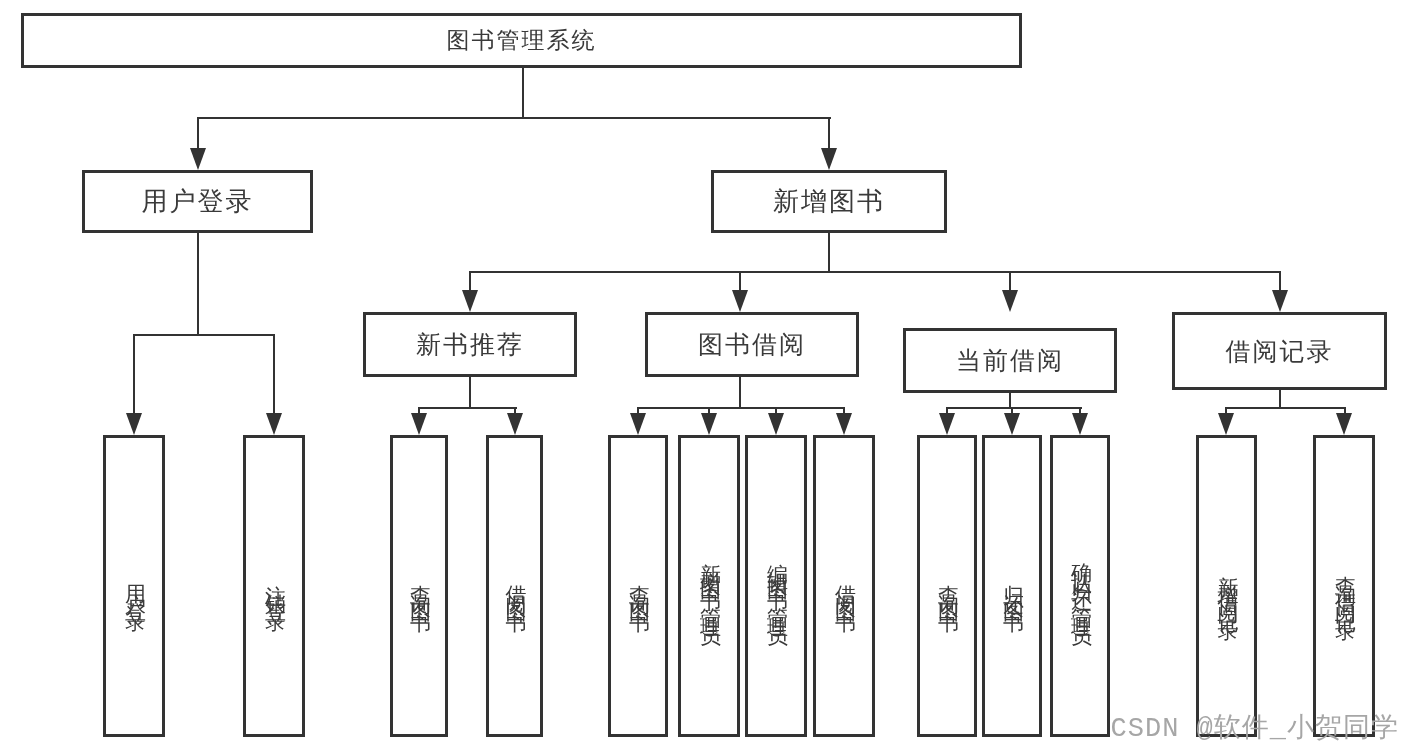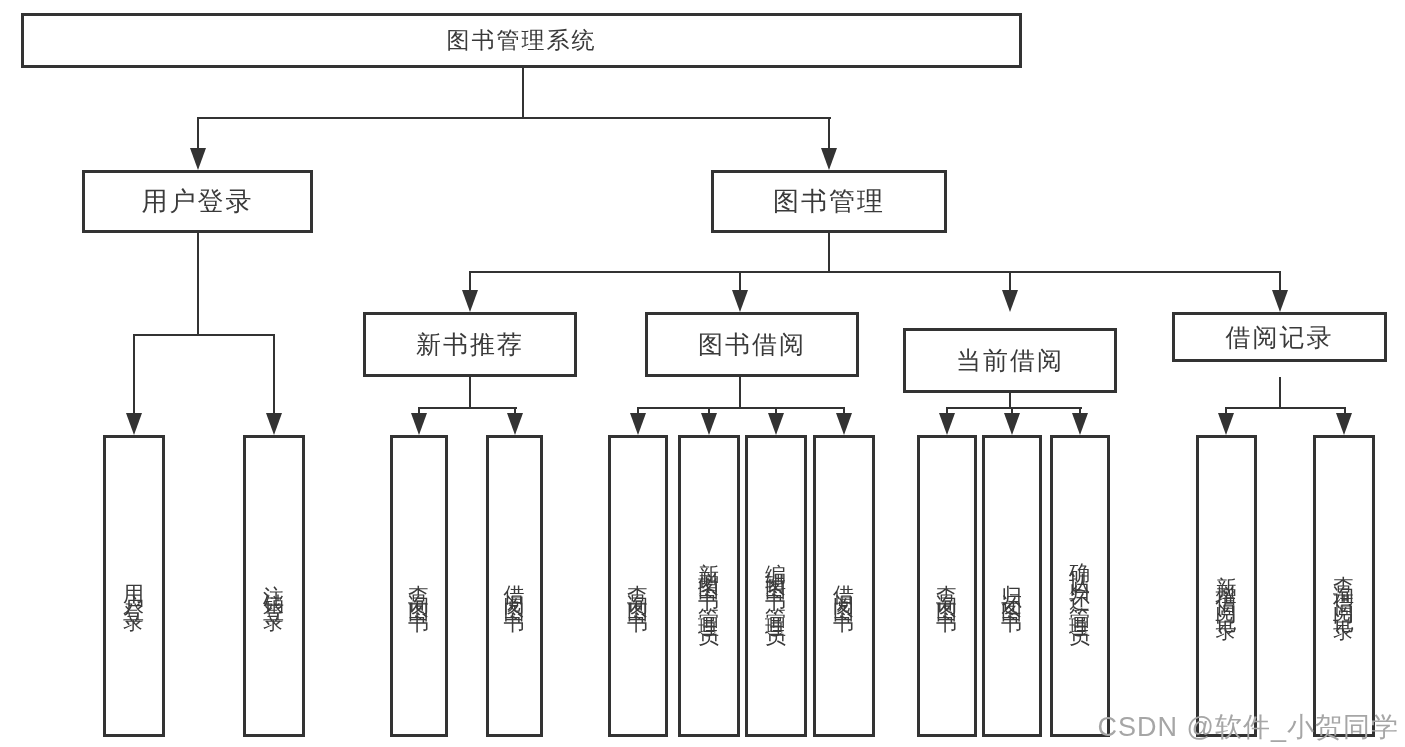--- a/index.html
+++ b/index.html
@@ -1,21 +1,21 @@
 <!DOCTYPE html>
 <html style="--line: #333333; --border: #333333; --text: #3a3a3a; --bg: #ffffff; --watermark: #a6a6a6;"><head>
 <meta charset="utf-8">
 <style>
   html, body { margin: 0; padding: 0; background: #ffffff; }
   #canvas {
     position: relative;
     width: 1405px;
     height: 747px;
     background: var(--bg, #ffffff);
-    font-family: Liberation Sans, sans-serif;
+    font-family: Liberation Mono, monospace;
     color: var(--text, #3a3a3a);
     overflow: hidden;
   }
   .node {
     position: absolute;
     box-sizing: border-box;
     background: var(--bg, #ffffff);
     border: 3px solid var(--border, #333333);
     display: flex;
     align-items: center;
@@ -58,29 +58,29 @@
 </style>
 </head>
 <body>
 
 <div id="canvas">
 
   <div class="node root" style="left:21px; top:13px; width:1001px; height:55px;">图书管理系统</div>
 
   <div class="node lvl2" style="left:82px; top:170px; width:231px; height:63px;">用户登录</div>
 
-  <div class="node lvl2" style="left:711px; top:170px; width:236px; height:63px;">图书管理</div>
+  <div class="node lvl2" style="left:711px; top:170px; width:236px; height:63px;">新增图书</div>
 
   <div class="node lvl3" style="left:363px; top:312px; width:214px; height:65px;">新书推荐</div>
 
   <div class="node lvl3" style="left:633px; top:312px; width:214px; height:65px;margin-left:12px;">图书借阅</div>
 
   <div class="node lvl3" style="left:903px; top:328px; width:214px; height:65px;">当前借阅</div>
 
-  <div class="node lvl3" style="left:1172px; top:312px; width:215px; height:50px;">借阅记录</div>
+  <div class="node lvl3" style="left:1172px; top:312px; width:215px; height:78px;">借阅记录</div>
 
   <div class="node leaf" style="left:103px; top:435px; width:62px; height:302px;">用户登录</div>
   <div class="node leaf" style="left:243px; top:435px; width:62px; height:302px;">注销登录</div>
 
   <div class="node leaf" style="left:390px; top:435px; width:58px; height:302px;">查询图书</div>
   <div class="node leaf" style="left:486px; top:435px; width:57px; height:302px;">借阅图书</div>
 
   <div class="node leaf" style="left:608px; top:435px; width:60px; height:302px;">查询图书</div>
   <div class="node leaf" style="left:678px; top:435px; width:62px; height:302px;">新增图书（管理员）</div>
   <div class="node leaf" style="left:745px; top:435px; width:62px; height:302px;">编辑图书（管理员）</div>

